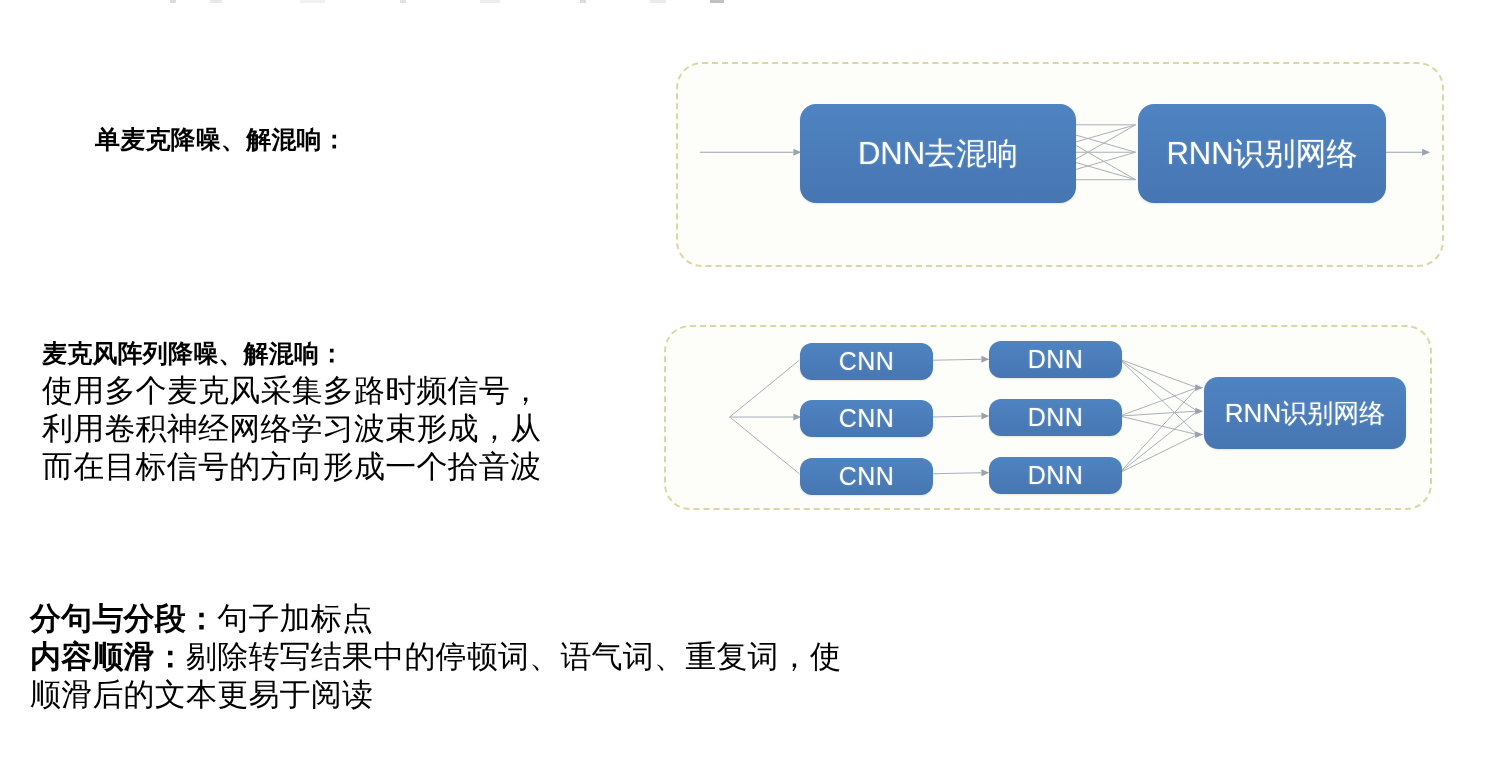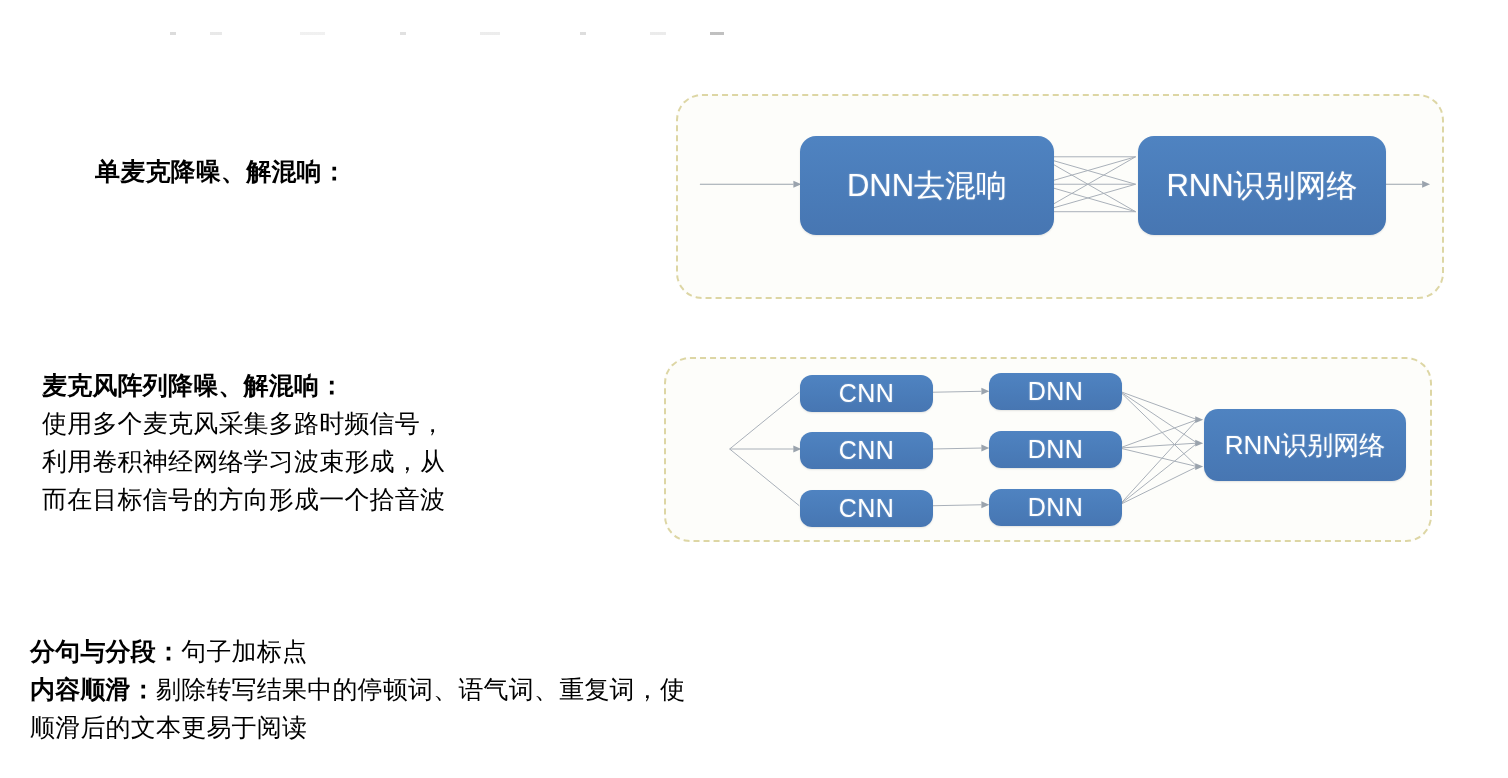--- a/index.html
+++ b/index.html
@@ -12,21 +12,20 @@
     height: 778px;
     position: relative;
     overflow: hidden;
     font-family: "Liberation Sans", "DejaVu Sans", sans-serif;
     color: #000000;
   }
 
   .slide {
     position: absolute;
     inset: 0;
-    margin-top: 32px;
   }
 
   
   .top-crop-artifact {
     position: absolute;
     left: 150px;
     top: 0px;
     width: 600px;
     height: 3px;
     opacity: 0.30;
@@ -57,21 +56,21 @@
     color: #000;
   }
   .heading {
     font-weight: bold;
     font-size: 25px;
     line-height: 38px;
     letter-spacing: 0.2px;
     white-space: nowrap;
   }
   .body-line {
-    font-size: 25px;
+    font-size: 31px;
     line-height: 38px;
     letter-spacing: 0.2px;
     white-space: nowrap;
   }
   .body-line b {
     font-weight: bold;
   }
 
   #block-single-mic {
     left: 95px;
@@ -136,21 +135,21 @@
   }
   .node.small {
     font-size: 25px;
     letter-spacing: 0.5px;
   }
 
   
   #node-dnn-dereverb {
     left: 122px;
     top: 40px;
-    width: 254px;
+    width: 276px;
     height: 99px;
   }
   #node-rnn-recog-1 {
     left: 460px;
     top: 40px;
     width: 248px;
     height: 99px;
   }
 
   

